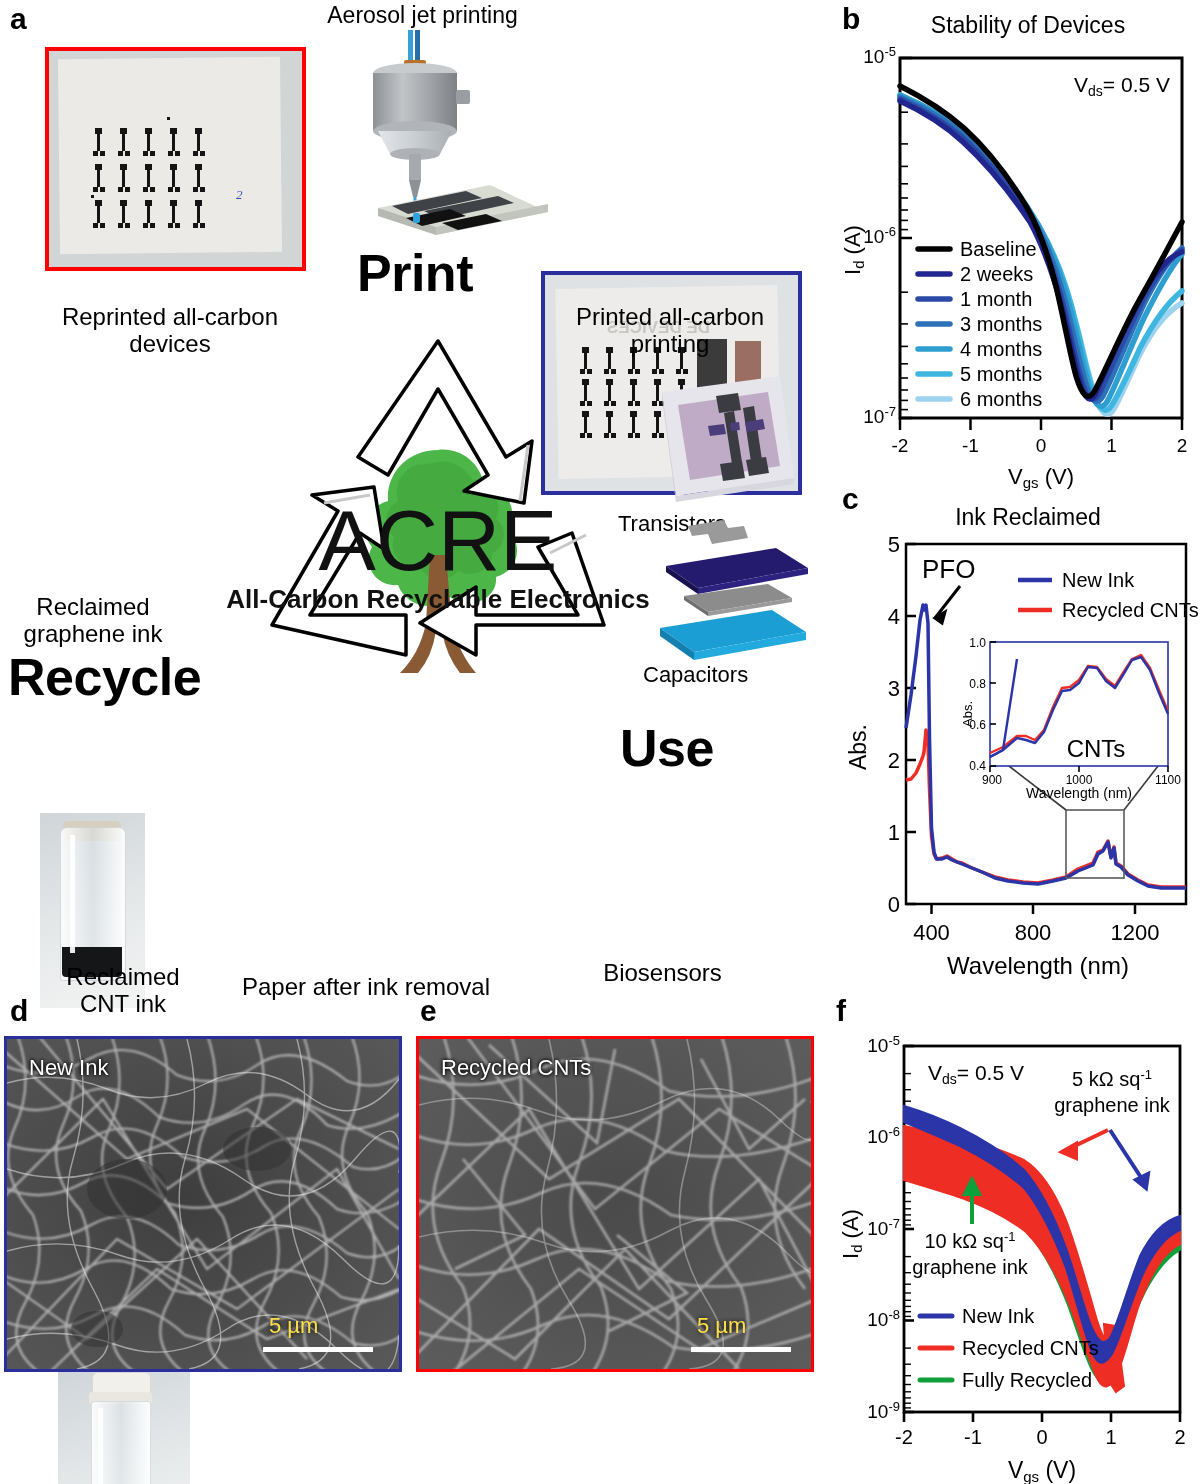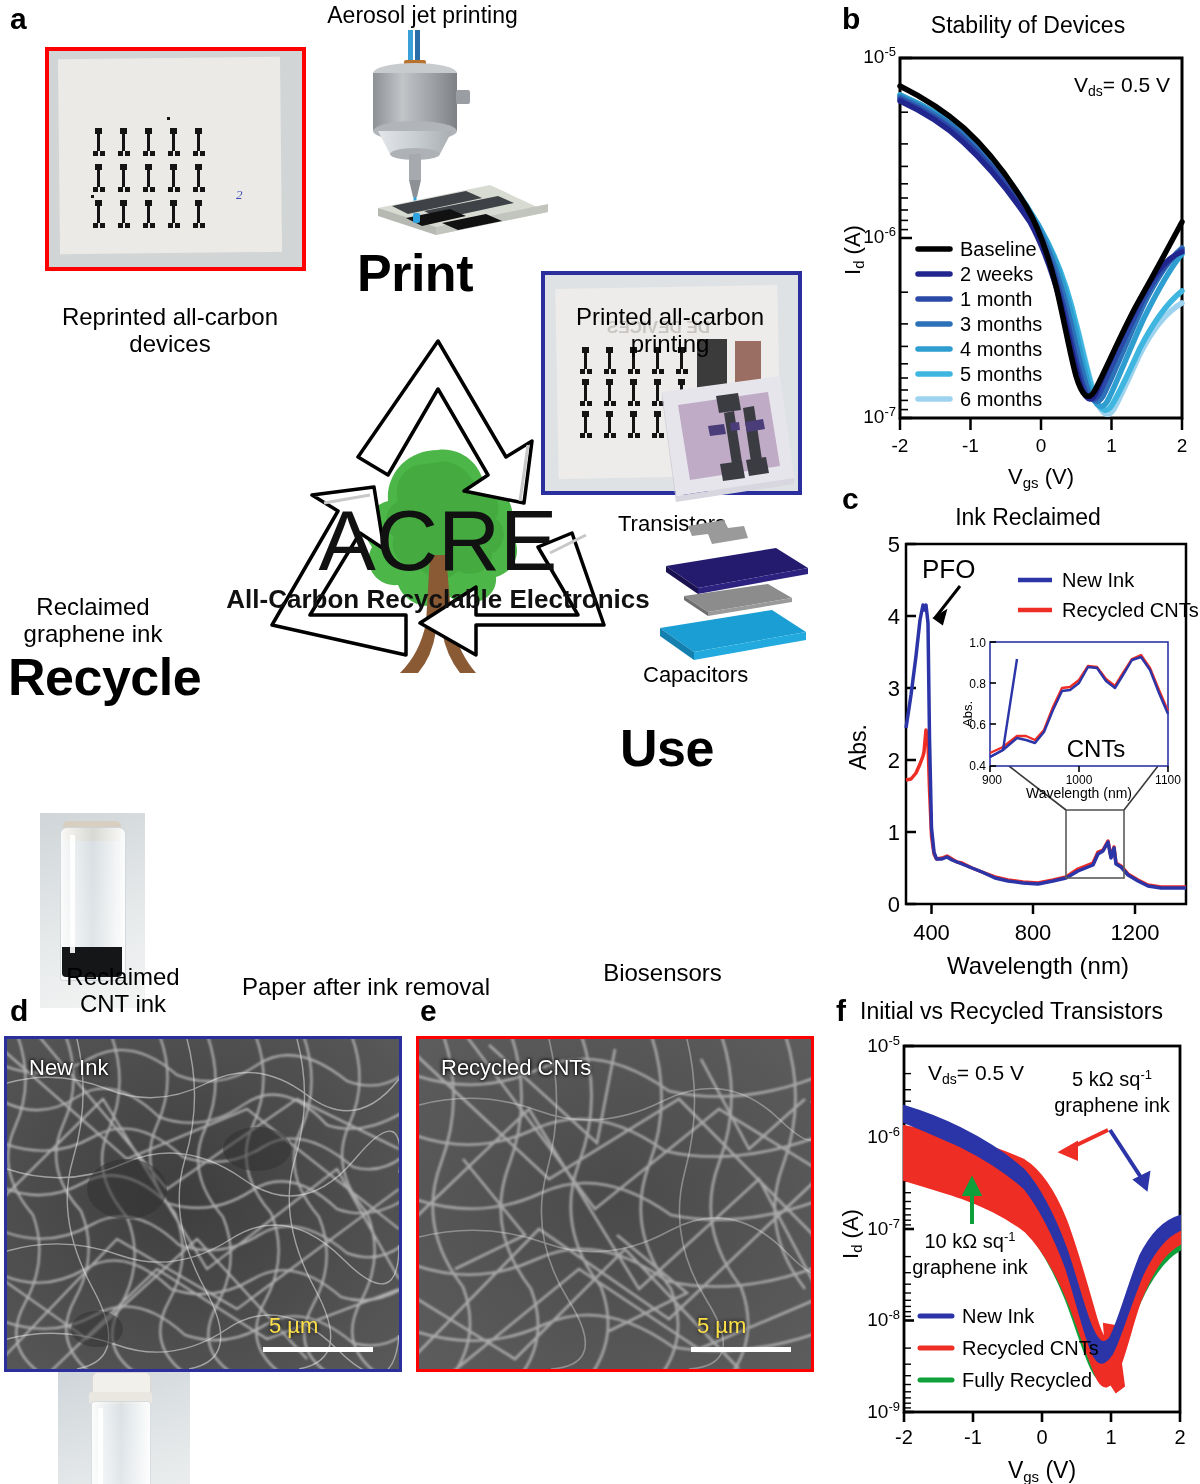--- a/index.html
+++ b/index.html
@@ -619,21 +619,20 @@
       </g>
     </svg>
     <span class="sem-label" style="left:22px;top:16px;">Recycled CNTs</span>
     <span class="scalebar-txt" style="left:278px;top:274px;">5 µm</span>
     <div class="scalebar" style="left:272px;top:308px;width:100px;"></div>
   </div>
 </div>
 
 <div class="abs" style="left:832px;top:994px;width:368px;height:490px;">
   <div class="abs panel-letter" style="left:4px;top:2px;">f</div>
-  <div class="abs" style="left:28px;top:4px;width:340px;font-size:23px;">Initial vs Recycled Transistors</div>
 
   <svg class="abs" style="left:0;top:0;" width="368" height="490" viewBox="0 0 368 490">
 
     <rect x="72" y="52" width="276" height="366" fill="none" stroke="#000" stroke-width="2.8"></rect>
     <g stroke="#000" stroke-width="2.6">
       <line x1="72" y1="52" x2="82" y2="52"></line>
         <line x1="72" y1="143.5" x2="82" y2="143.5"></line>
       <line x1="72" y1="235" x2="82" y2="235"></line>
         <line x1="72" y1="326.5" x2="82" y2="326.5"></line>
       <line x1="72" y1="418" x2="82" y2="418"></line>

